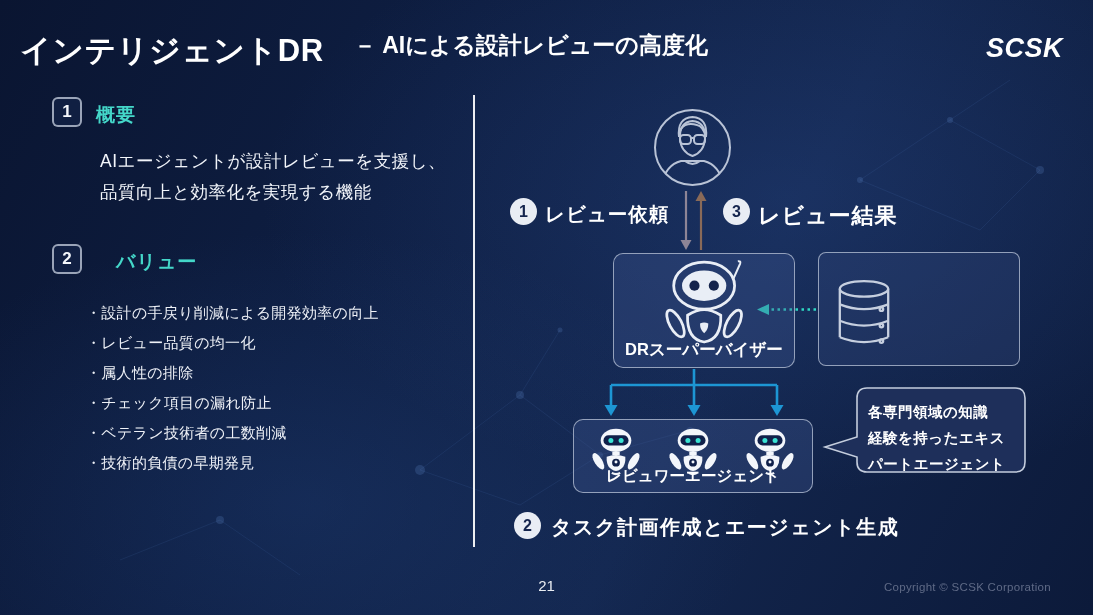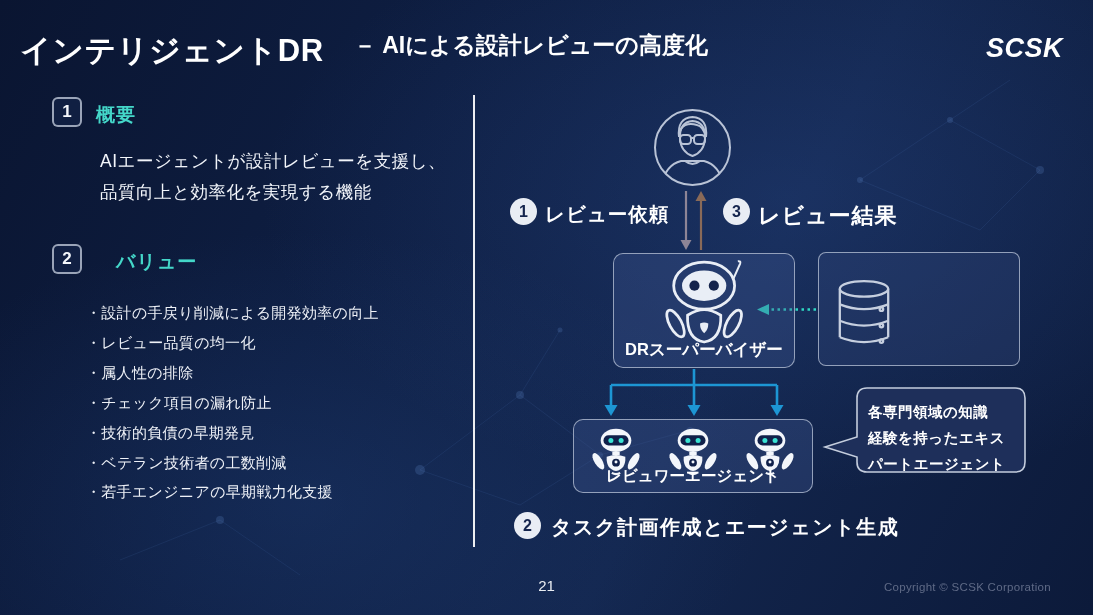--- a/index.html
+++ b/index.html
@@ -123,23 +123,22 @@
 
   <div class="badge badge-2">
     <span>2</span>
   </div>
   <div class="sec-heading heading-value">バリュー</div>
   <div class="value-list">
     <div>・設計の手戻り削減による開発効率の向上</div>
     <div>・レビュー品質の均一化</div>
     <div>・属人性の排除</div>
     <div>・チェック項目の漏れ防止</div>
+    <div>・ベテラン技術者の工数削減</div>
     <div>・技術的負債の早期発見</div>
-    <div>・ベテラン技術者の工数削減</div>
-    <div>・若手エンジニアの早期戦力化支援</div>
   </div>
 
   <div class="divider"></div>
 
   <svg class="person" width="79" height="79" viewBox="0 0 79 79">
     <circle cx="39.5" cy="39.5" r="37.5" fill="none" stroke="#b9c3d6" stroke-width="2"></circle>
     <clipPath id="pclip">
         <circle cx="39.5" cy="39.5" r="37.5"></circle>
       </clipPath>
     <g clip-path="url(#pclip)" stroke="#b9c3d6" stroke-width="2" fill="none">

